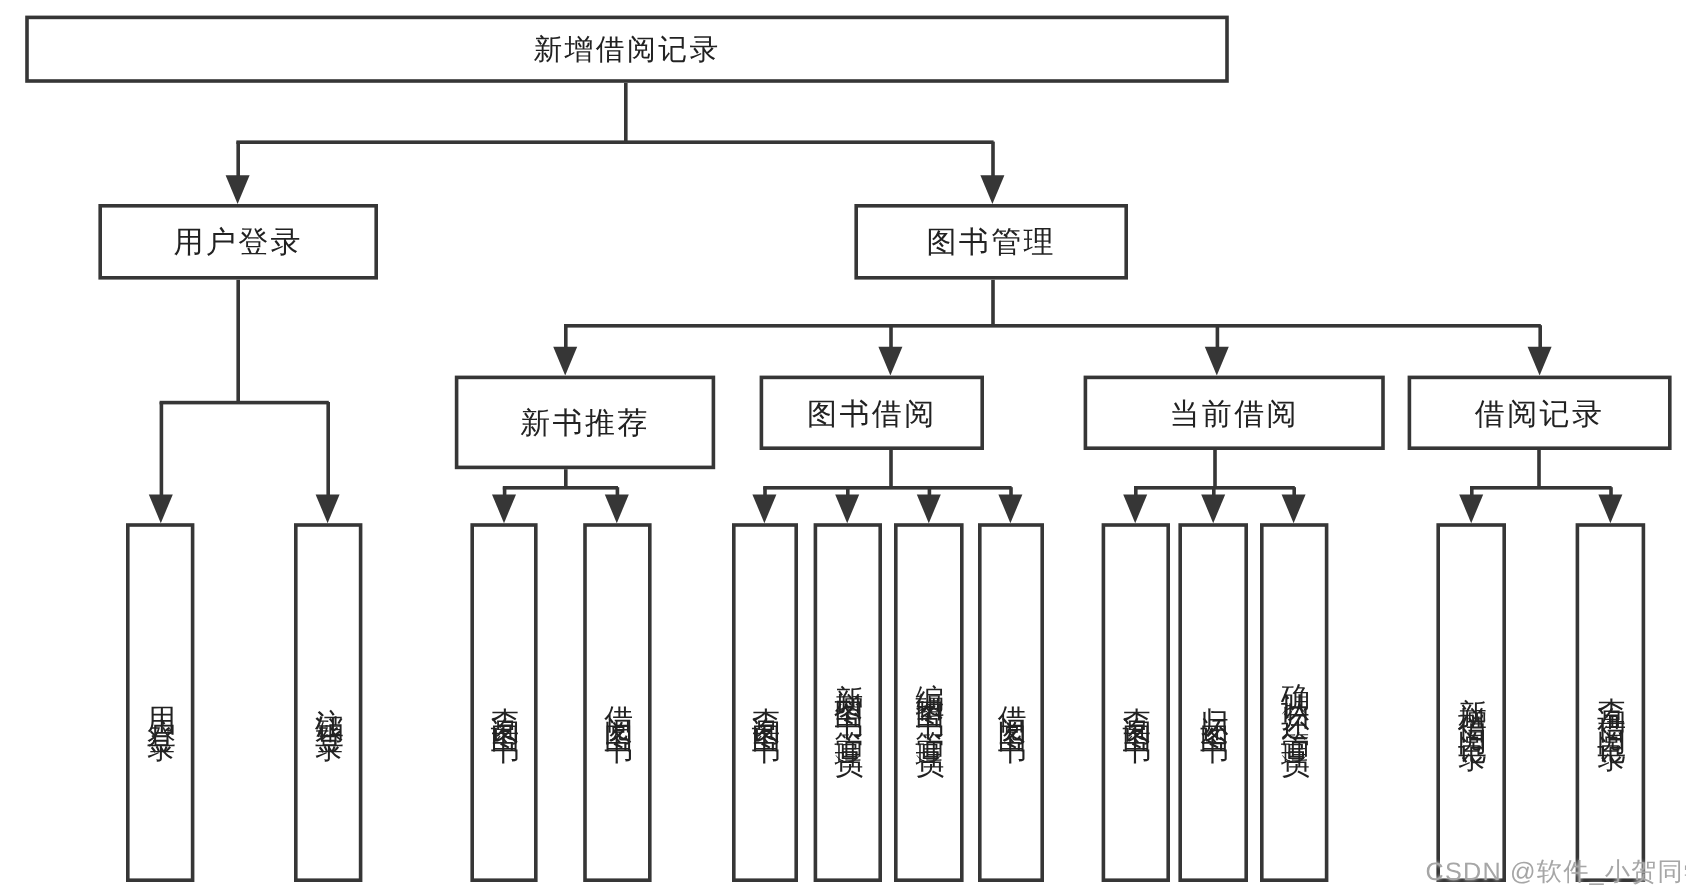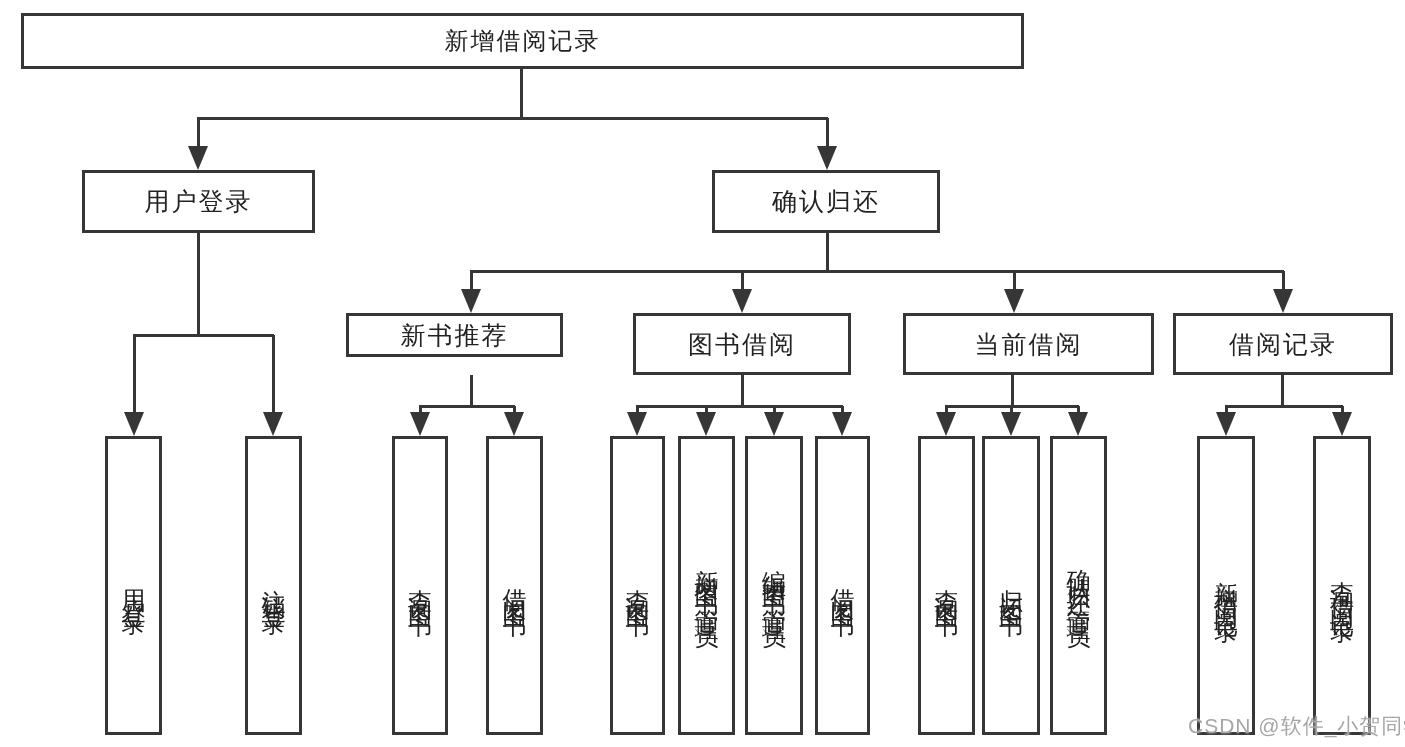--- a/index.html
+++ b/index.html
@@ -43,27 +43,27 @@
 <div id="stage">
 
   <div class="box hbox titlebox" style="left:21px;top:13px;width:1003px;height:56px">
     <span class="lbl">新增借阅记录</span>
   </div>
 
   <div class="box hbox" style="left:82px;top:170px;width:233px;height:63px">
     <span class="lbl">用户登录</span>
   </div>
   <div class="box hbox" style="left:712px;top:170px;width:228px;height:63px">
-    <span class="lbl">确认归还</span>
+    <span class="lbl">图书管理</span>
   </div>
 
-  <div class="box hbox" style="left:346px;top:313px;width:217px;height:44px">
+  <div class="box hbox" style="left:379px;top:313px;width:217px;height:78px">
     <span class="lbl">新书推荐</span>
   </div>
-  <div class="box hbox" style="left:633px;top:313px;width:218px;height:62px">
+  <div class="box hbox" style="left:633px;top:313px;width:187px;height:62px">
     <span class="lbl">图书借阅</span>
   </div>
   <div class="box hbox" style="left:903px;top:313px;width:251px;height:62px">
     <span class="lbl">当前借阅</span>
   </div>
   <div class="box hbox" style="left:1173px;top:313px;width:220px;height:62px">
     <span class="lbl">借阅记录</span>
   </div>
 
   <div class="box vbox" style="left:105px;top:436px;width:57px;height:299px">

